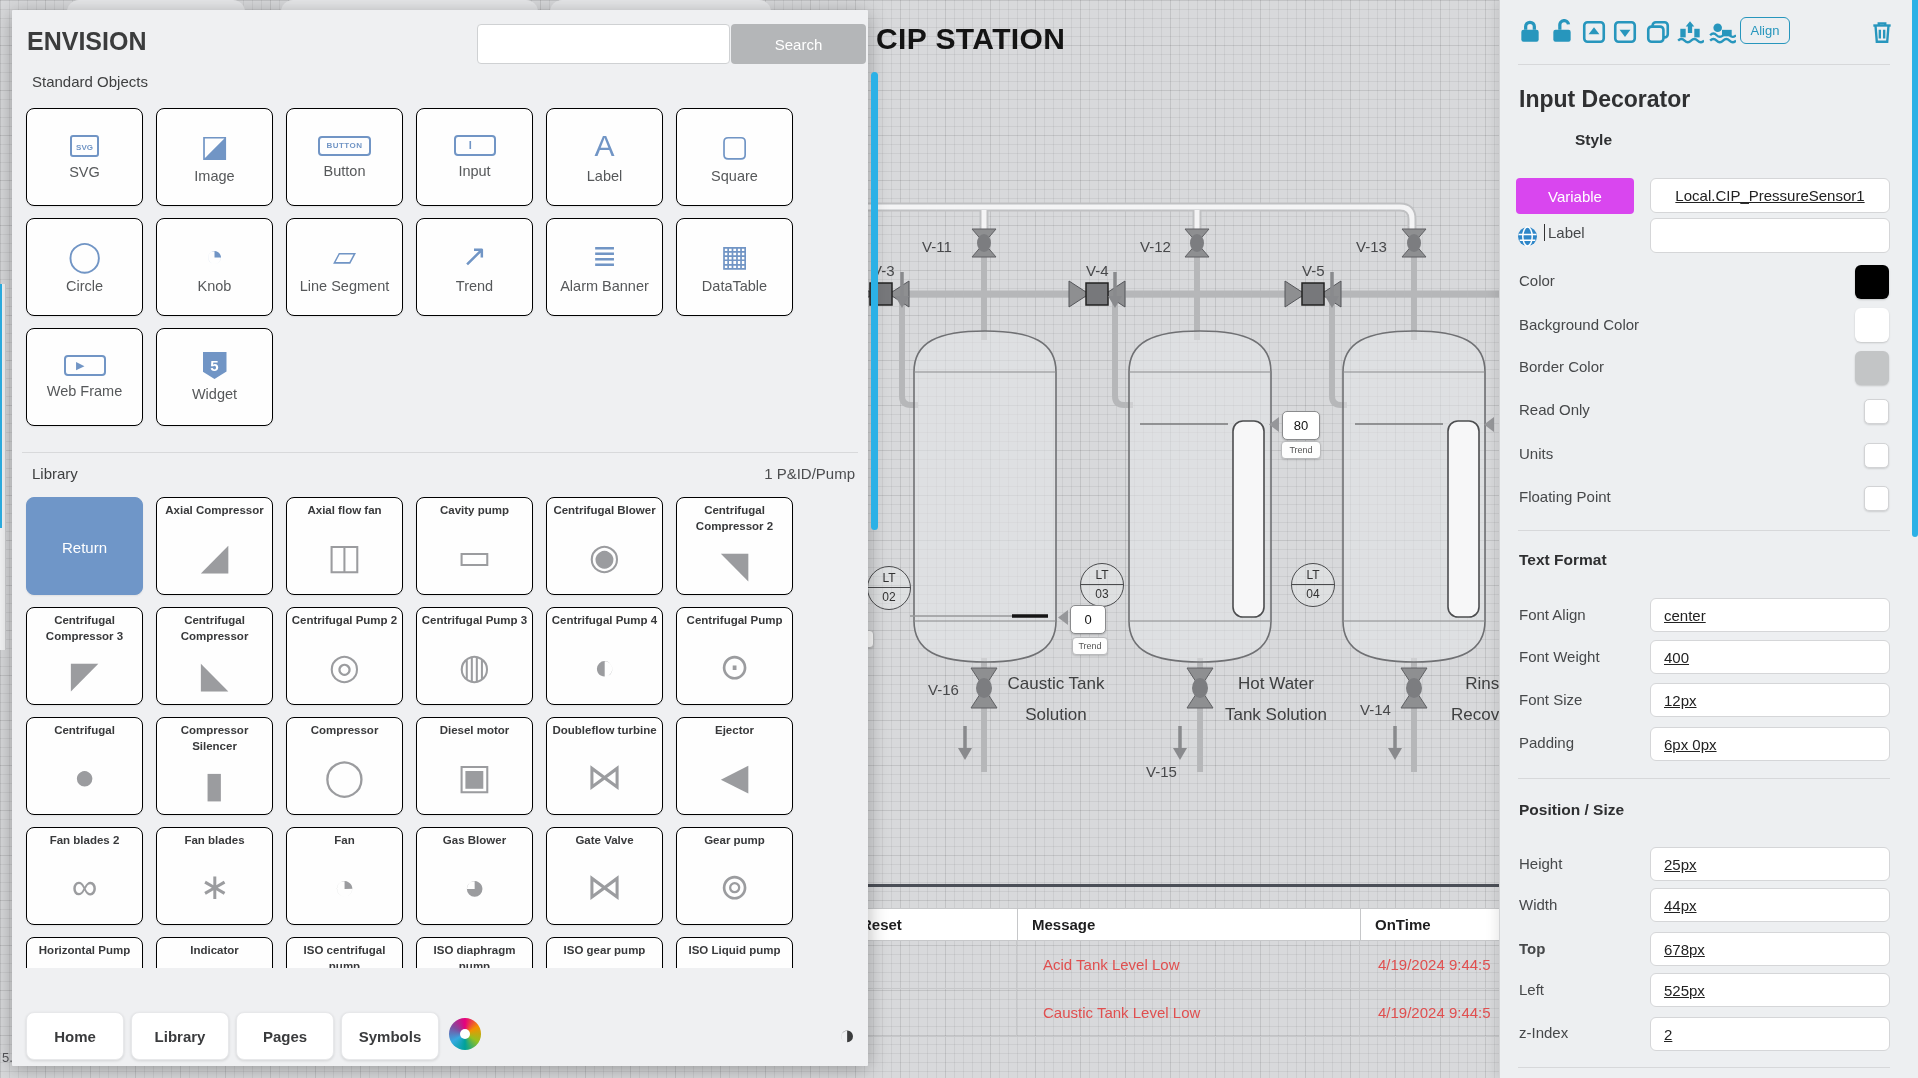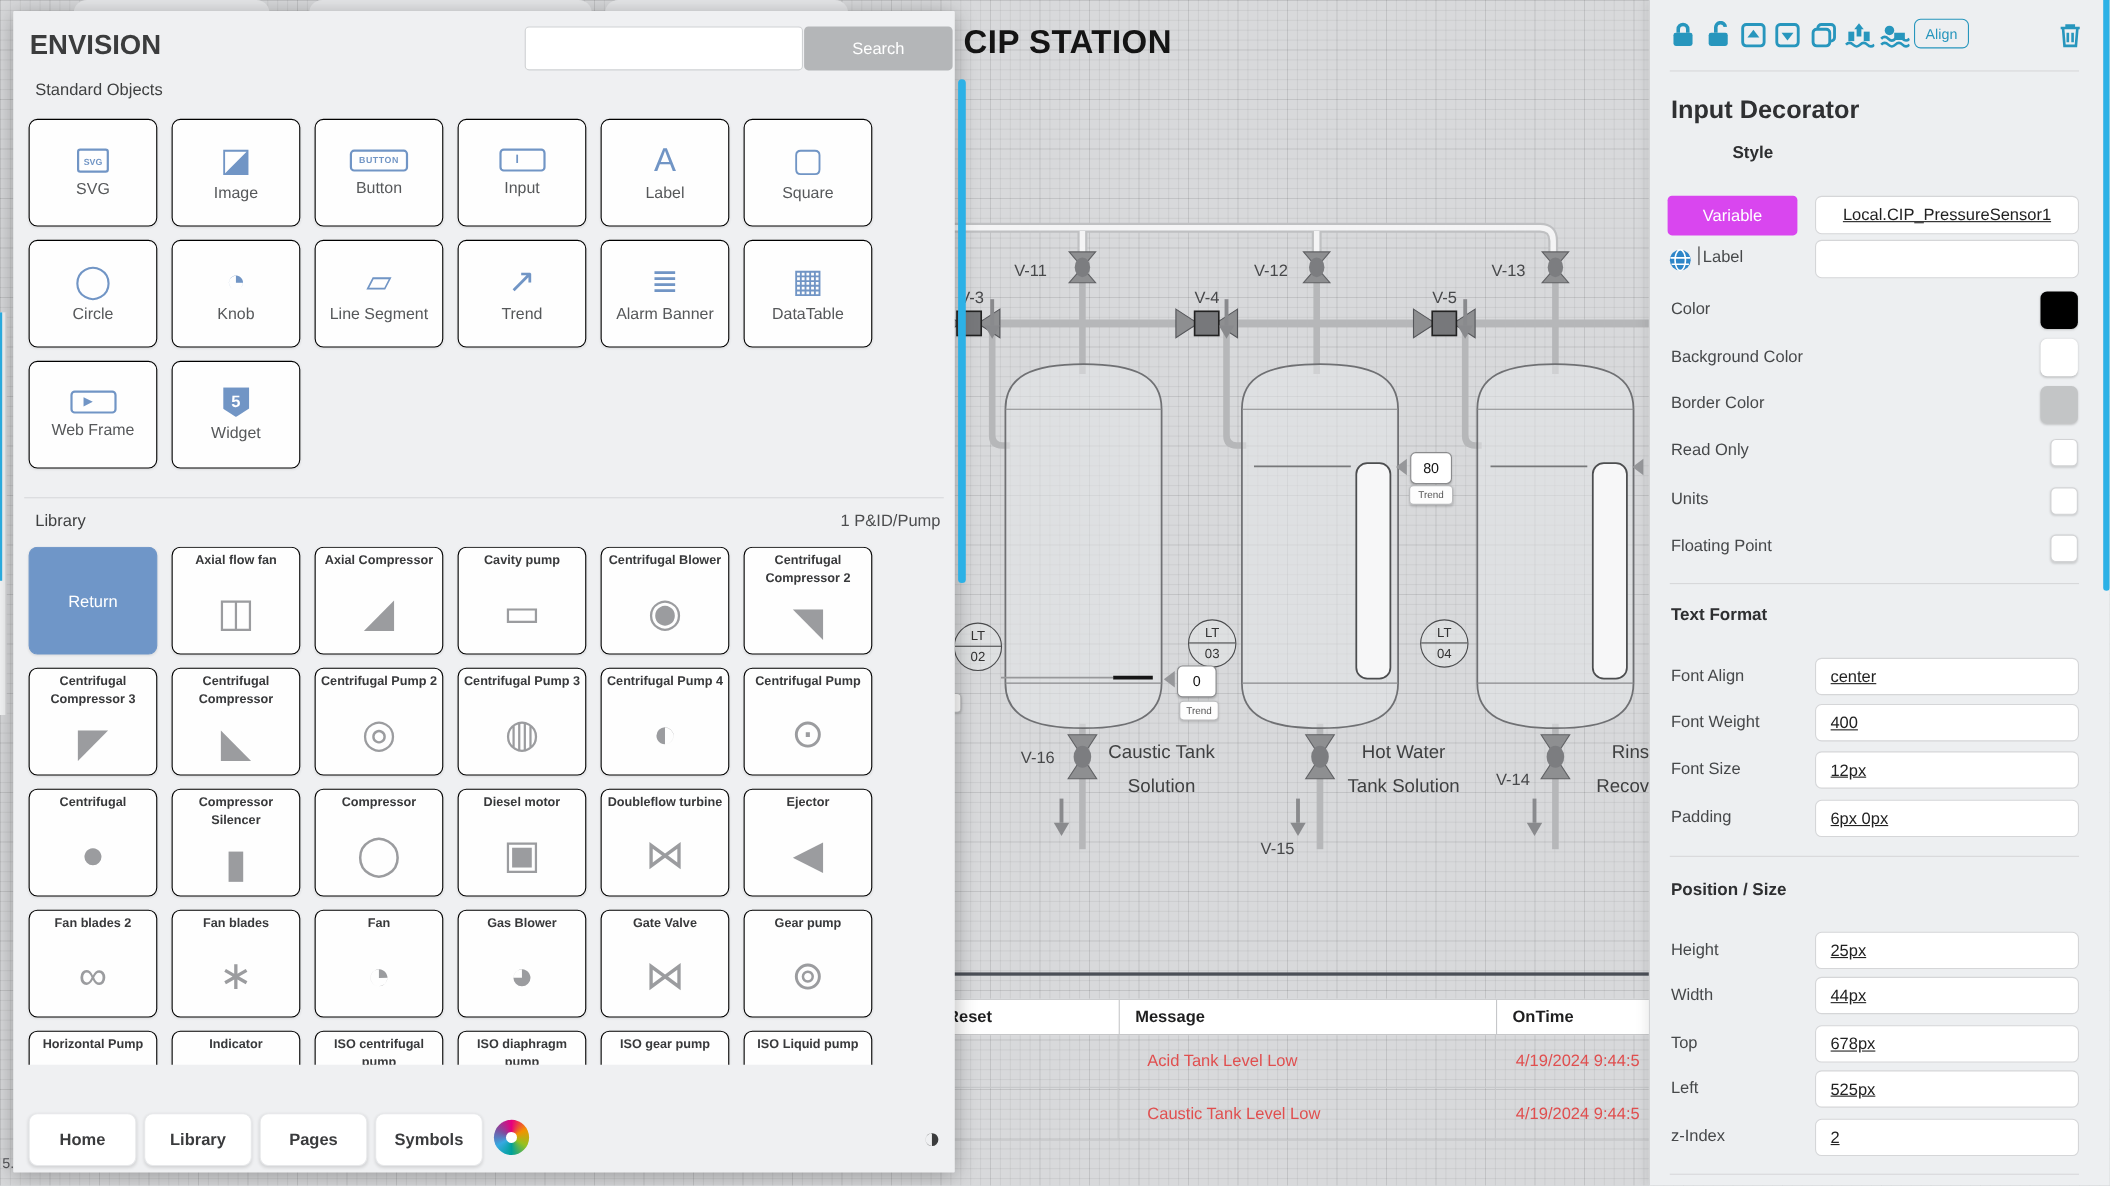--- a/index.html
+++ b/index.html
@@ -365,27 +365,27 @@
 
     <div class="lib-wrap">
       <div class="grid lib-grid">
 
           <div class="tile lib-tile lib-return">
             <span class="tile-label">Return</span>
 
           </div>
 
           <div class="tile lib-tile">
+            <span class="tile-label">Axial Compressor</span>
+            <span class="tile-icon">◢</span>
+          </div>
+
+          <div class="tile lib-tile">
             <span class="tile-label">Axial flow fan</span>
             <span class="tile-icon">◫</span>
-          </div>
-
-          <div class="tile lib-tile">
-            <span class="tile-label">Axial Compressor</span>
-            <span class="tile-icon">◢</span>
           </div>
 
           <div class="tile lib-tile">
             <span class="tile-label">Cavity pump</span>
             <span class="tile-icon">▭</span>
           </div>
 
           <div class="tile lib-tile">
             <span class="tile-label">Centrifugal Blower</span>
             <span class="tile-icon">◉</span>
@@ -639,21 +639,21 @@
   <div class="rp rp-label" style="left:1519px;top:734px;z-index:11;">Padding</div>
   <input class="rp rp-input" style="left: 1650px; top: 727px; z-index: 11;" value="6px 0px">
 
   <div class="rp-divider" style="top:778px;"></div>
   <div class="rp rp-heading" style="left:1519px;top:801px;z-index:11;">Position / Size</div>
 
   <div class="rp rp-label" style="left:1519px;top:855px;z-index:11;">Height</div>
   <input class="rp rp-input" style="left: 1650px; top: 847px; z-index: 11;" value="25px">
   <div class="rp rp-label" style="left:1519px;top:896px;z-index:11;">Width</div>
   <input class="rp rp-input" style="left: 1650px; top: 888px; z-index: 11;" value="44px">
-  <div class="rp rp-label" style="left:1519px;top:940px;z-index:11;">Top</div>
+  <div class="rp rp-label" style="left:1519px;top:940px;z-index:11;font-weight:bold;">Top</div>
   <input class="rp rp-input" style="left: 1650px; top: 932px; z-index: 11;" value="678px">
   <div class="rp rp-label" style="left:1519px;top:981px;z-index:11;">Left</div>
   <input class="rp rp-input" style="left: 1650px; top: 973px; z-index: 11;" value="525px">
   <div class="rp rp-label" style="left:1519px;top:1024px;z-index:11;">z-Index</div>
   <input class="rp rp-input" style="left: 1650px; top: 1017px; z-index: 11;" value="2">
   <div class="rp-divider" style="top:1067px;"></div>
 
   <div class="rp-scrollbar"></div>
 </div>
 

